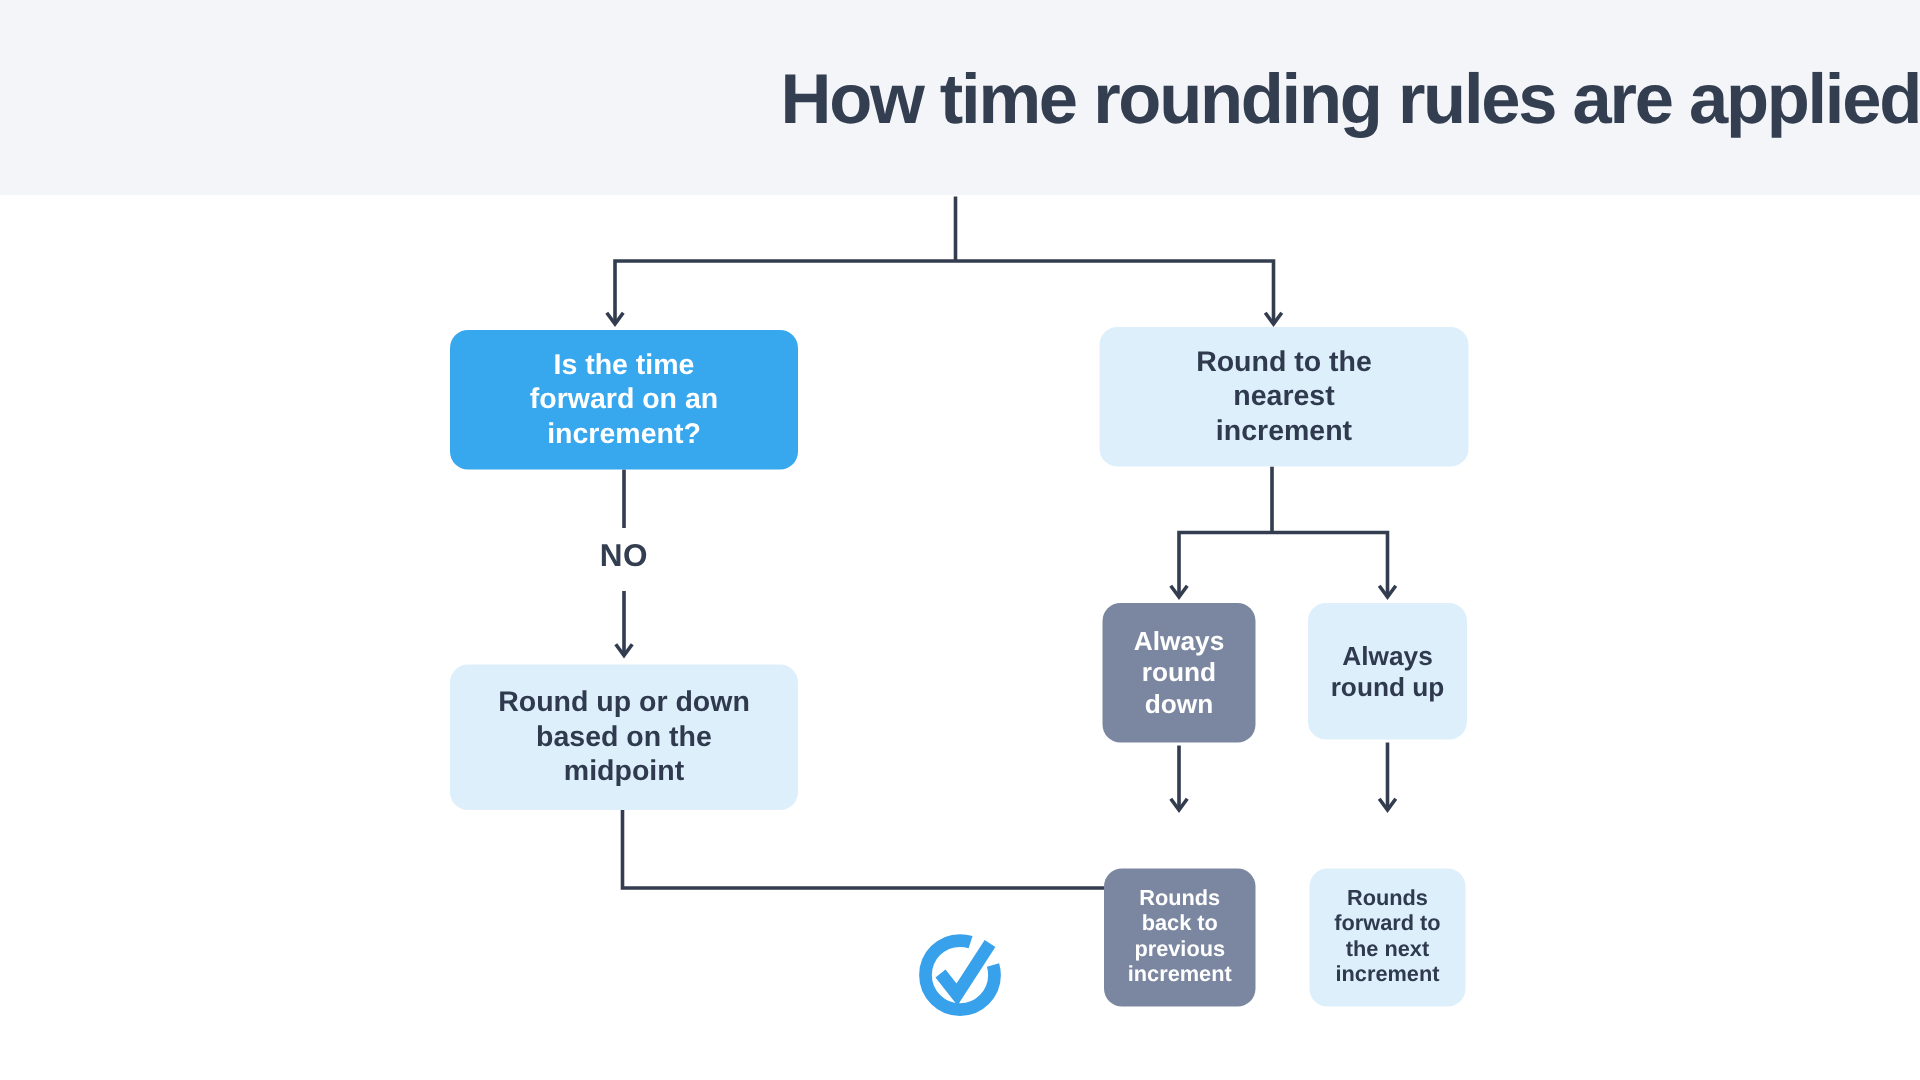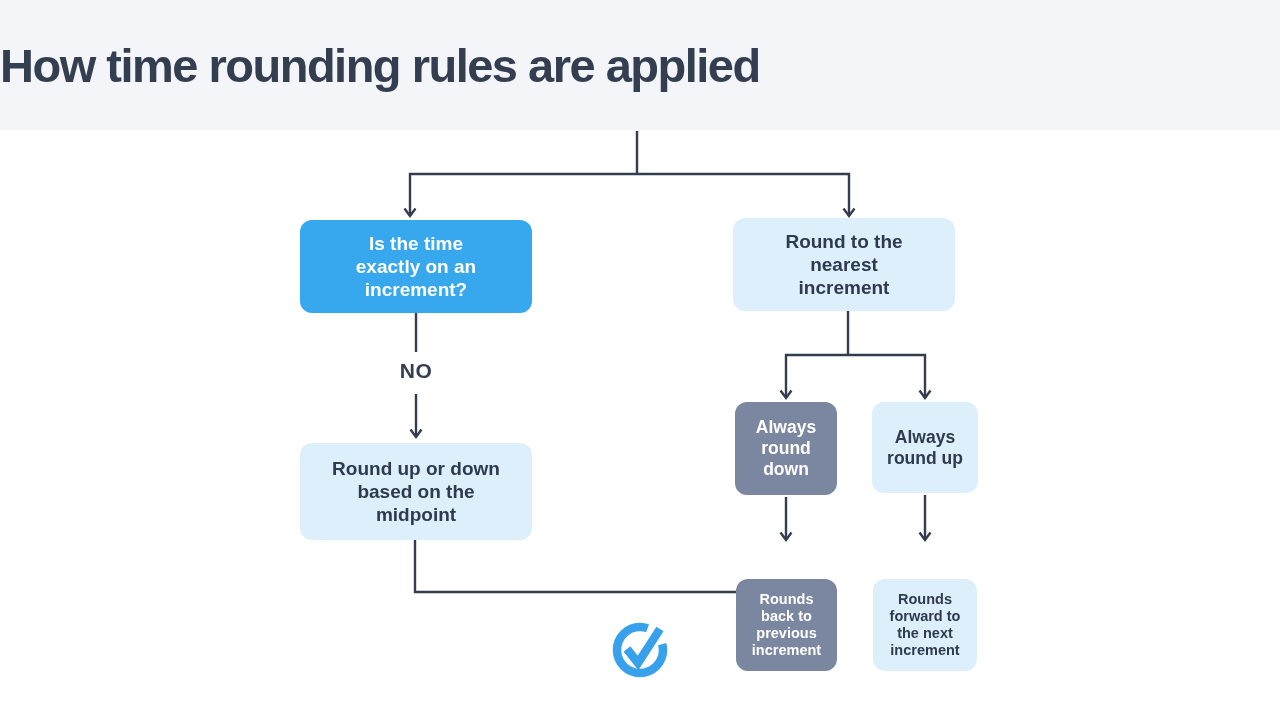--- a/index.html
+++ b/index.html
@@ -16,21 +16,21 @@
   html,body{width:1280px;height:720px;}
   body{
     background:#ffffff;
     font-family:"Liberation Sans","DejaVu Sans",sans-serif;
     overflow:hidden;
     position:relative;
   }
   .header{
     width:1280px;height:130px;
     background:var(--header_bg);
-    display:flex;align-items:center;justify-content:flex-start;
+    display:flex;align-items:center;justify-content:flex-end;
   }
   .header h1{
     font-size:47px;
     font-weight:700;
     letter-spacing:-1.5px;
     color:var(--title);
   }
   .canvas{
     position:relative;
     width:1280px;height:590px;
@@ -96,24 +96,24 @@
       <path d="M780.5,402.5 L786,410 L791.5,402.5"></path>
 
       <path d="M925,365 V410"></path>
       <path d="M919.5,402.5 L925,410 L930.5,402.5"></path>
 
       <path d="M415,405 V462 H736"></path>
     </g>
   </svg>
 
   <div class="node blue fs-big" style="left:300px;top:90px;width:232px;height:93px;">Is the time
-exactly on an
+forward on an
 increment?</div>
 
-  <div class="node light fs-big" style="left:733px;top:88px;width:222px;height:93px;">Round to the
+  <div class="node light fs-big" style="left:733px;top:88px;width:246px;height:93px;">Round to the
 nearest
 increment</div>
 
   <div class="edge-label">NO</div>
 
   <div class="node light fs-big" style="left:300px;top:313px;width:232px;height:97px;">Round up or down
 based on the
 midpoint</div>
 
   <div class="node gray fs-mid" style="left:735px;top:272px;width:102px;height:93px;">Always

